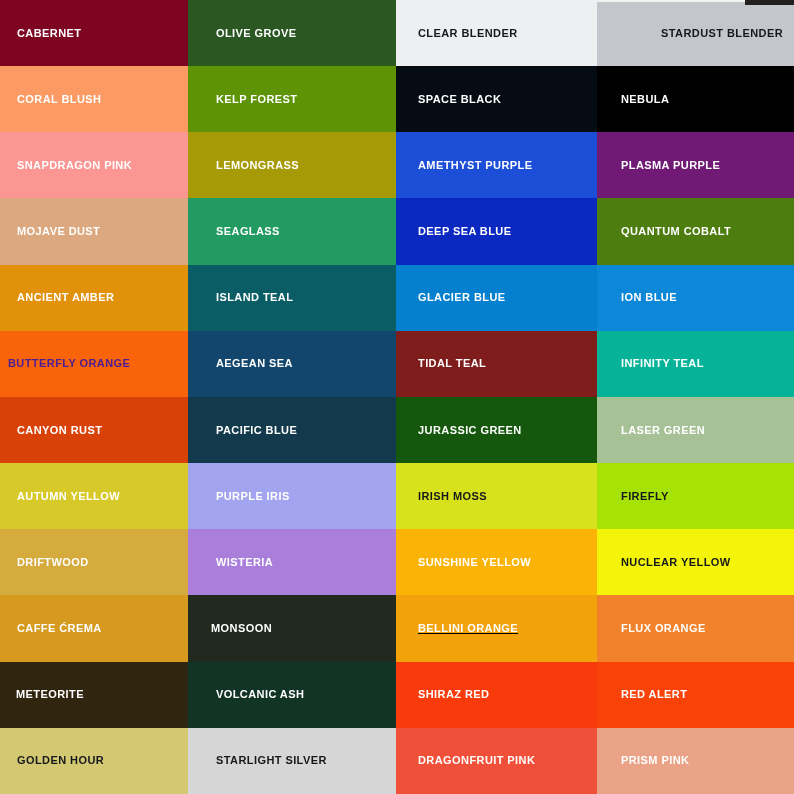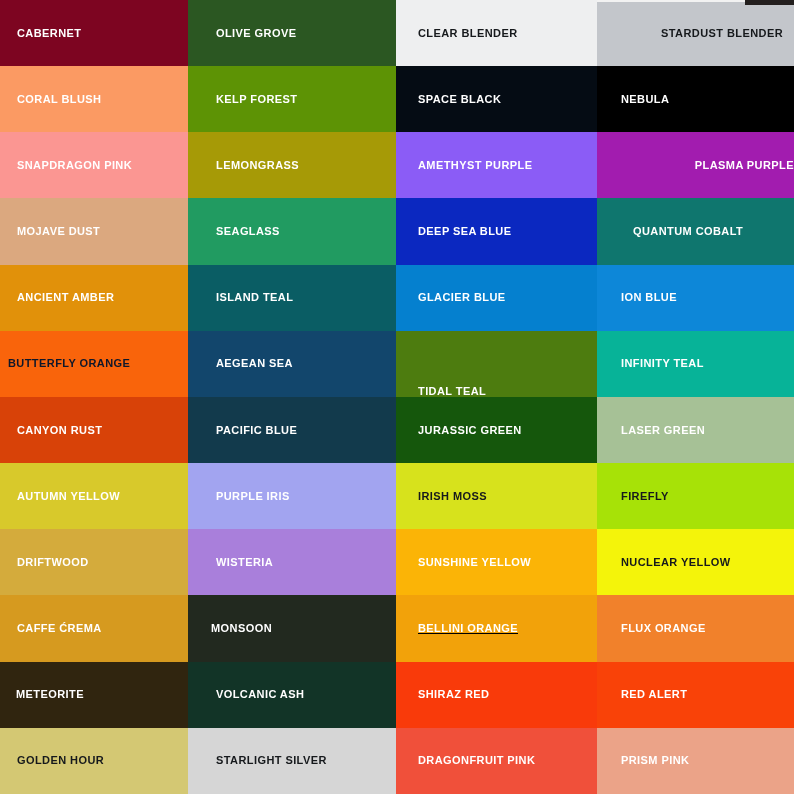--- a/index.html
+++ b/index.html
@@ -91,57 +91,57 @@
     </div>
     <div class="swatch col4" style="background: rgb(0, 0, 0);">
       <span class="swatch-label" style="color: rgb(255, 255, 255);">NEBULA</span>
     </div>
     <div class="swatch col1" style="background: rgb(251, 150, 146);">
       <span class="swatch-label" style="color: rgb(255, 255, 255);">SNAPDRAGON PINK</span>
     </div>
     <div class="swatch col2" style="background: rgb(166, 154, 6);">
       <span class="swatch-label" style="color: rgb(255, 255, 255);">LEMONGRASS</span>
     </div>
-    <div class="swatch col3" style="background: #8b5cf6;">
+    <div class="swatch col3" style="background: #1d4ed8;">
       <span class="swatch-label" style="color: rgb(255, 255, 255);">AMETHYST PURPLE</span>
     </div>
-    <div class="swatch col4" style="background: #a21caf; justify-content: flex-end;">
+    <div class="swatch col4" style="background: #701a75;">
       <span class="swatch-label" style="color: rgb(255, 255, 255);">PLASMA PURPLE</span>
     </div>
     <div class="swatch col1" style="background: rgb(219, 168, 127);">
       <span class="swatch-label" style="color: rgb(255, 255, 255);">MOJAVE DUST</span>
     </div>
     <div class="swatch col2" style="background: rgb(33, 155, 97);">
       <span class="swatch-label" style="color: rgb(255, 255, 255);">SEAGLASS</span>
     </div>
     <div class="swatch col3" style="background: rgb(11, 40, 192);">
       <span class="swatch-label" style="color: rgb(255, 255, 255);">DEEP SEA BLUE</span>
     </div>
-    <div class="swatch col4" style="background: #0f766e; padding-left: 12px;">
+    <div class="swatch col4" style="background: #4d7c0f;">
       <span class="swatch-label" style="color: rgb(255, 255, 255);">QUANTUM COBALT</span>
     </div>
     <div class="swatch col1" style="background: rgb(225, 145, 10);">
       <span class="swatch-label" style="color: rgb(255, 255, 255);">ANCIENT AMBER</span>
     </div>
     <div class="swatch col2" style="background: rgb(10, 93, 100);">
       <span class="swatch-label" style="color: rgb(255, 255, 255);">ISLAND TEAL</span>
     </div>
     <div class="swatch col3" style="background: rgb(5, 128, 207);">
       <span class="swatch-label" style="color: #ffffff;">GLACIER BLUE</span>
     </div>
     <div class="swatch col4" style="background: rgb(13, 135, 216);">
       <span class="swatch-label" style="color: rgb(255, 255, 255);">ION BLUE</span>
     </div>
     <div class="swatch col1" style="background: rgb(249, 100, 11);">
-      <span class="swatch-label" style="color: #0f172a; padding-left: 8px;">BUTTERFLY ORANGE</span>
+      <span class="swatch-label" style="color: #4c1d95; padding-left: 8px;">BUTTERFLY ORANGE</span>
     </div>
     <div class="swatch col2" style="background: rgb(18, 70, 108);">
       <span class="swatch-label" style="color: rgb(255, 255, 255);">AEGEAN SEA</span>
     </div>
-    <div class="swatch col3" style="background: #4d7c0f; align-items: flex-end;">
+    <div class="swatch col3" style="background: #7f1d1d;">
       <span class="swatch-label" style="color: rgb(255, 255, 255);">TIDAL TEAL</span>
     </div>
     <div class="swatch col4" style="background: rgb(7, 179, 152);">
       <span class="swatch-label" style="color: rgb(255, 255, 255);">INFINITY TEAL</span>
     </div>
     <div class="swatch col1" style="background: rgb(216, 66, 8);">
       <span class="swatch-label" style="color: rgb(255, 255, 255);">CANYON RUST</span>
     </div>
     <div class="swatch col2" style="background: rgb(18, 58, 76);">
       <span class="swatch-label" style="color: rgb(255, 255, 255);">PACIFIC BLUE</span>

